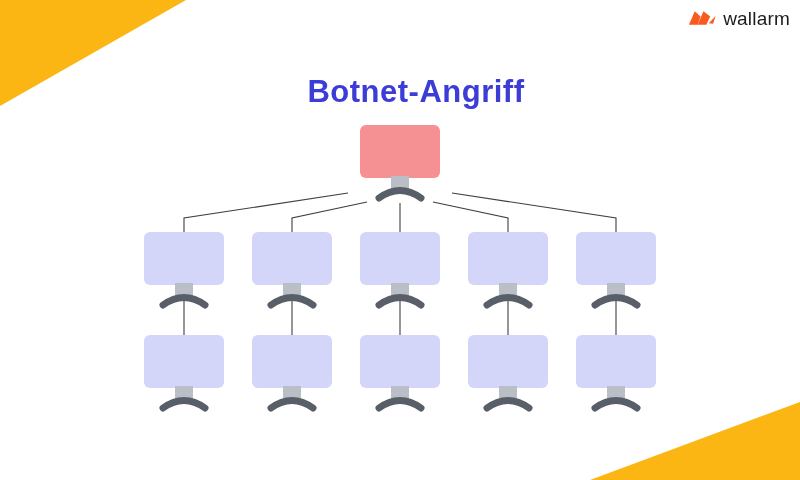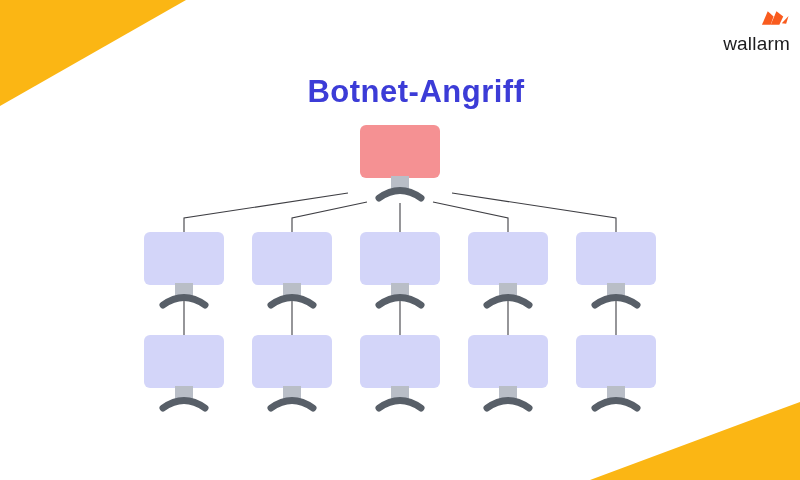--- a/index.html
+++ b/index.html
@@ -29,23 +29,22 @@
     right: 0; bottom: 0;
     width: 210px; height: 78px;
     clip-path: polygon(100% 0, 100% 100%, 0 100%);
   }
   
   .logo {
     position: absolute;
     top: 8px;
     right: 10px;
     display: flex;
-    align-items: flex-end;
+    align-items: flex-start;
     gap: 6px;
-    flex-direction: column;
   }
   .logo-icon { width: 29px; height: 19px; }
   .logo-icon path { fill: var(--logo-orange, #F95B1E); }
   .logo-text {
     font-size: 19px;
     font-weight: 400;
     color: var(--logo-text, #1C1C1E);
     letter-spacing: 0.2px;
   }
   

